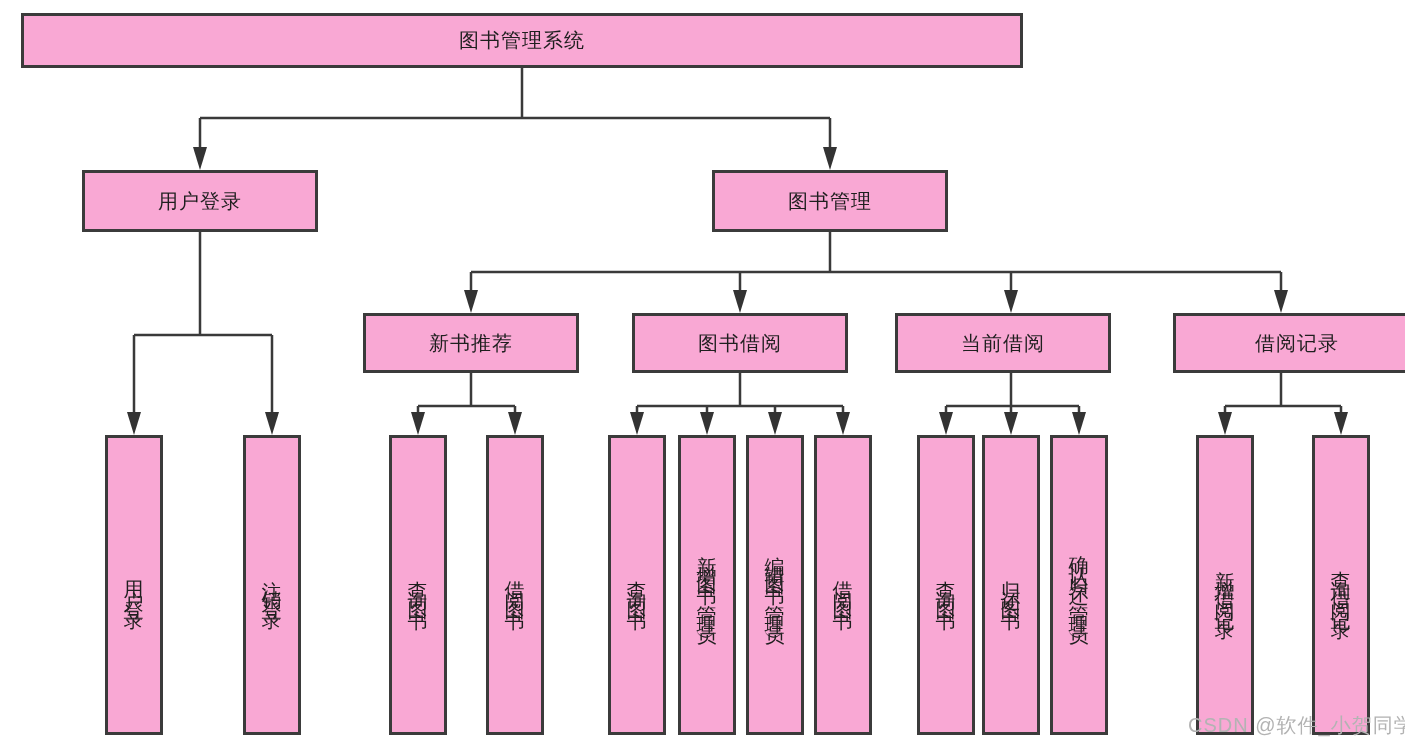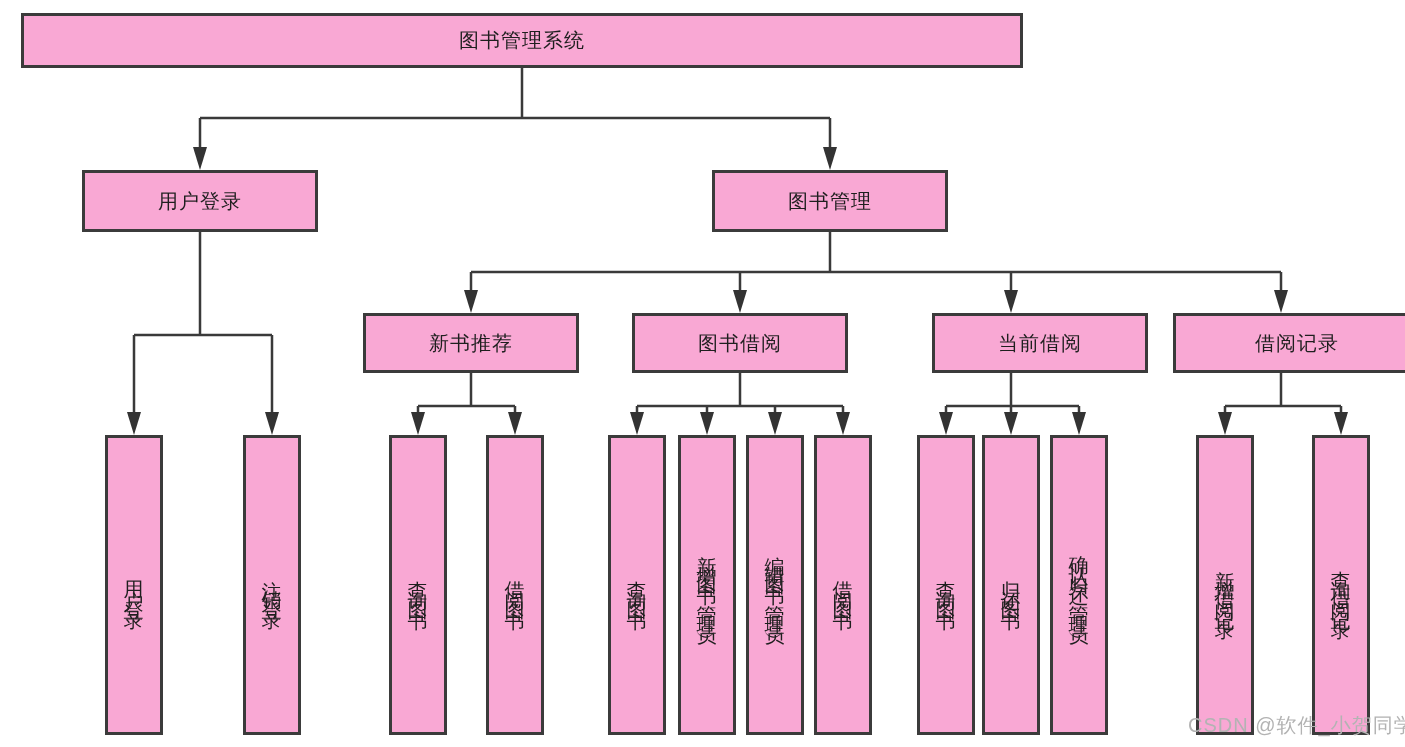--- a/index.html
+++ b/index.html
@@ -104,21 +104,21 @@
   <div class="node hbox" style="left:704px; top:170px; width:236px; height:62px;margin-left:8px;">
     <span>图书管理</span>
   </div>
 
   <div class="node hbox" style="left:363px; top:313px; width:216px;">
     <span>新书推荐</span>
   </div>
   <div class="node hbox" style="left:632px; top:313px; width:216px;">
     <span>图书借阅</span>
   </div>
-  <div class="node hbox" style="left:932px; top:313px; width:216px;">
+  <div class="node hbox" style="left:895px; top:313px; width:216px;">
     <span>当前借阅</span>
   </div>
   <div class="node hbox" style="left:1173px; top:313px; width:248px;">
     <span>借阅记录</span>
   </div>
 
   <div class="node leaf" style="left:105px;">
     <span>用户登录</span>
   </div>
   <div class="node leaf" style="left:243px;">

